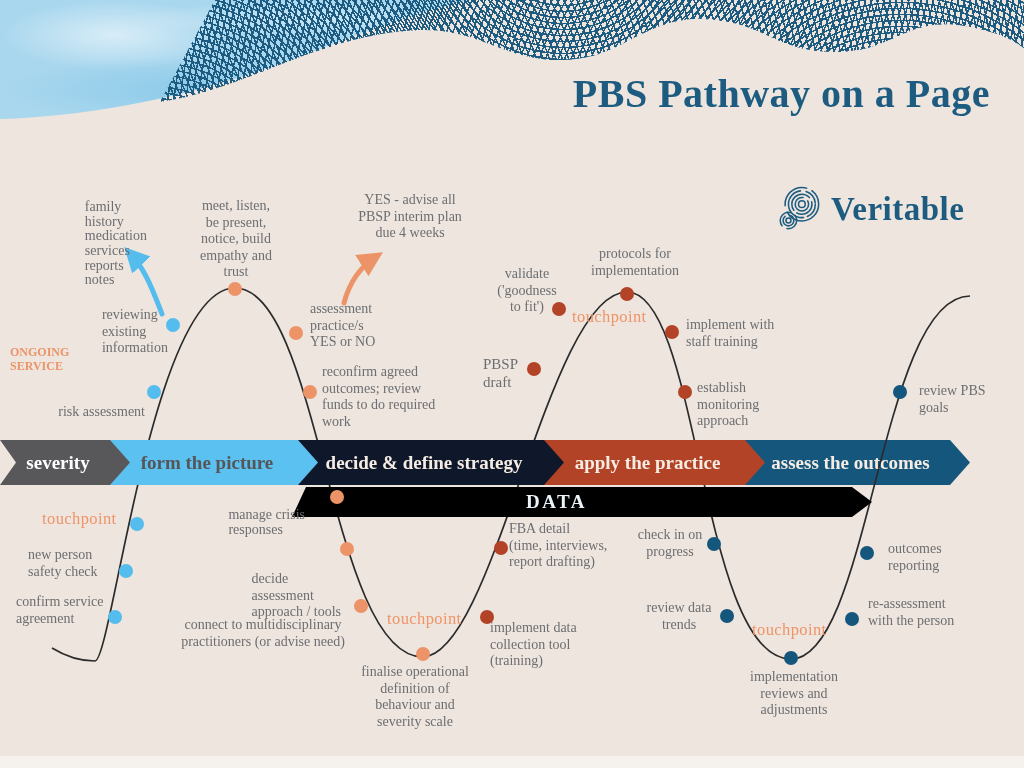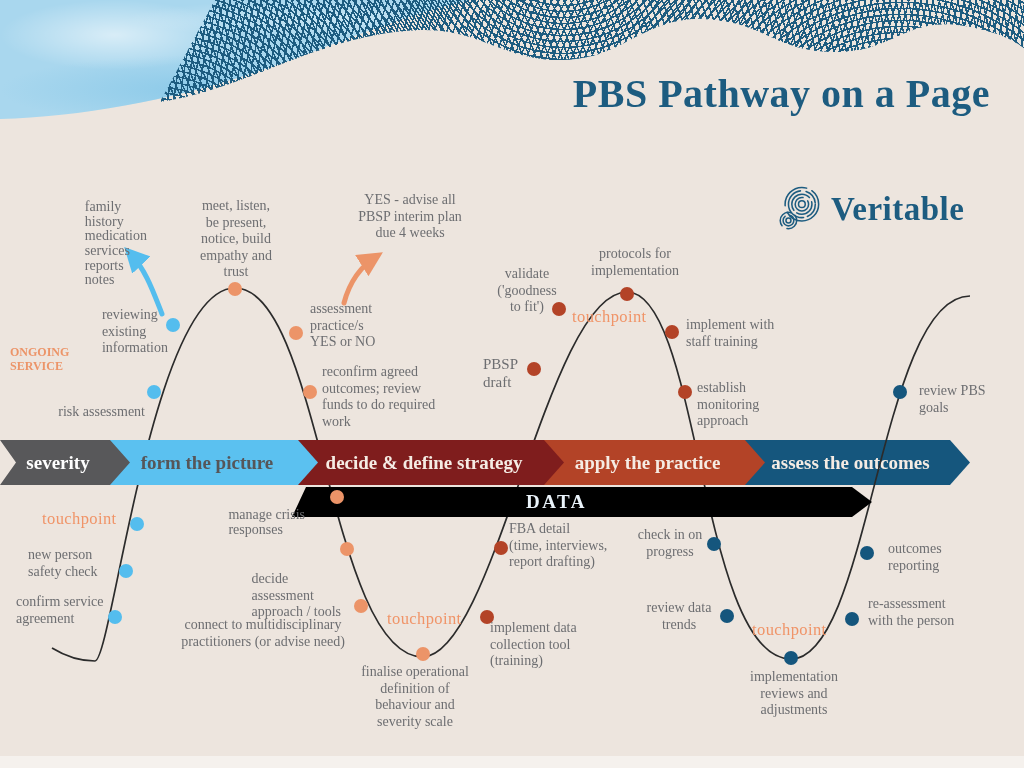--- a/index.html
+++ b/index.html
@@ -112,21 +112,21 @@
     </svg>
     <span class="logo-text">Veritable</span>
   </div>
 
   <div class="stage first" style="left:0;width:130px;background:#58585A;color:#FFFFFF;z-index:5;">
       <span>severity</span>
     </div>
   <div class="stage" style="left:110px;width:208px;background:#5BC1F0;color:#565659;z-index:4;">
       <span>form the picture</span>
     </div>
-  <div class="stage" style="left:298px;width:266px;background:#7f1d1d;color:#F5ECE4;z-index:3;">
+  <div class="stage" style="left:298px;width:266px;background:#0f172a;color:#F5ECE4;z-index:3;">
       <span>decide &amp; define  strategy</span>
     </div>
   <div class="stage" style="left:544px;width:221px;background:#B34327;color:#F5ECE4;z-index:2;">
       <span>apply the practice</span>
     </div>
   <div class="stage" style="left:745px;width:225px;background:#15567D;color:#F5ECE4;z-index:1;">
       <span>assess the outcomes</span>
     </div>
 
   <div class="data-banner">

